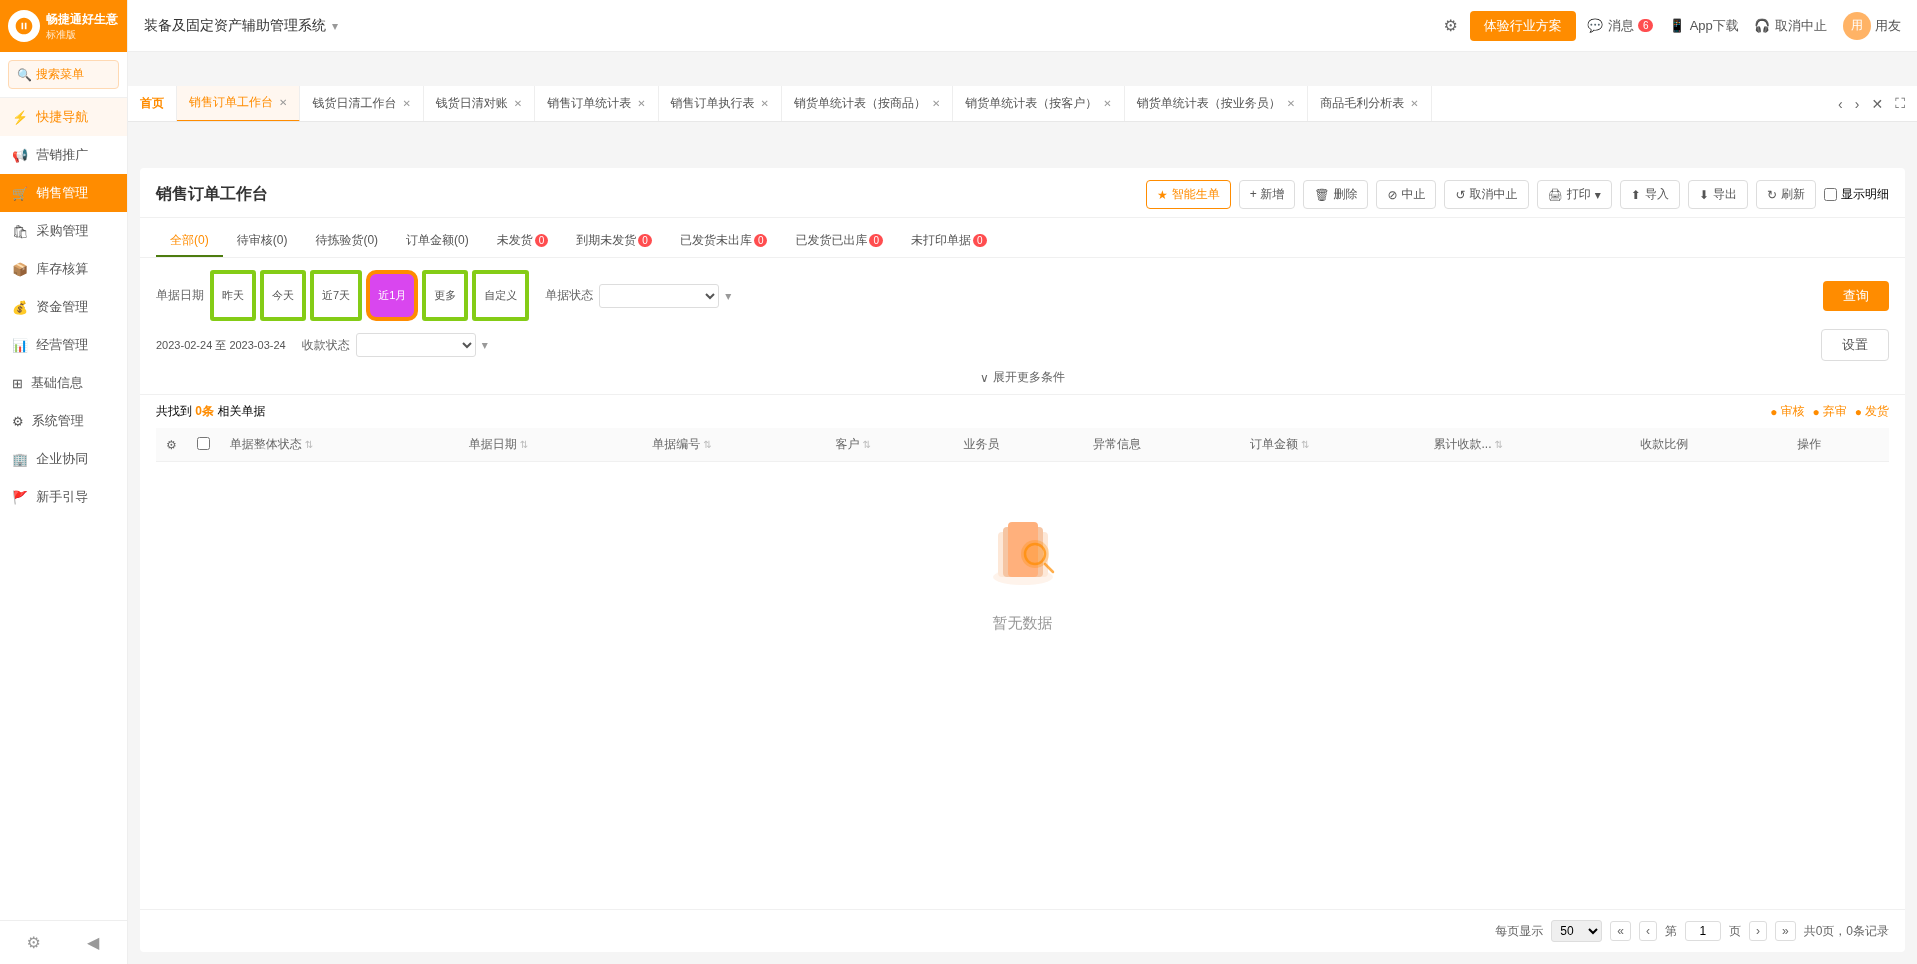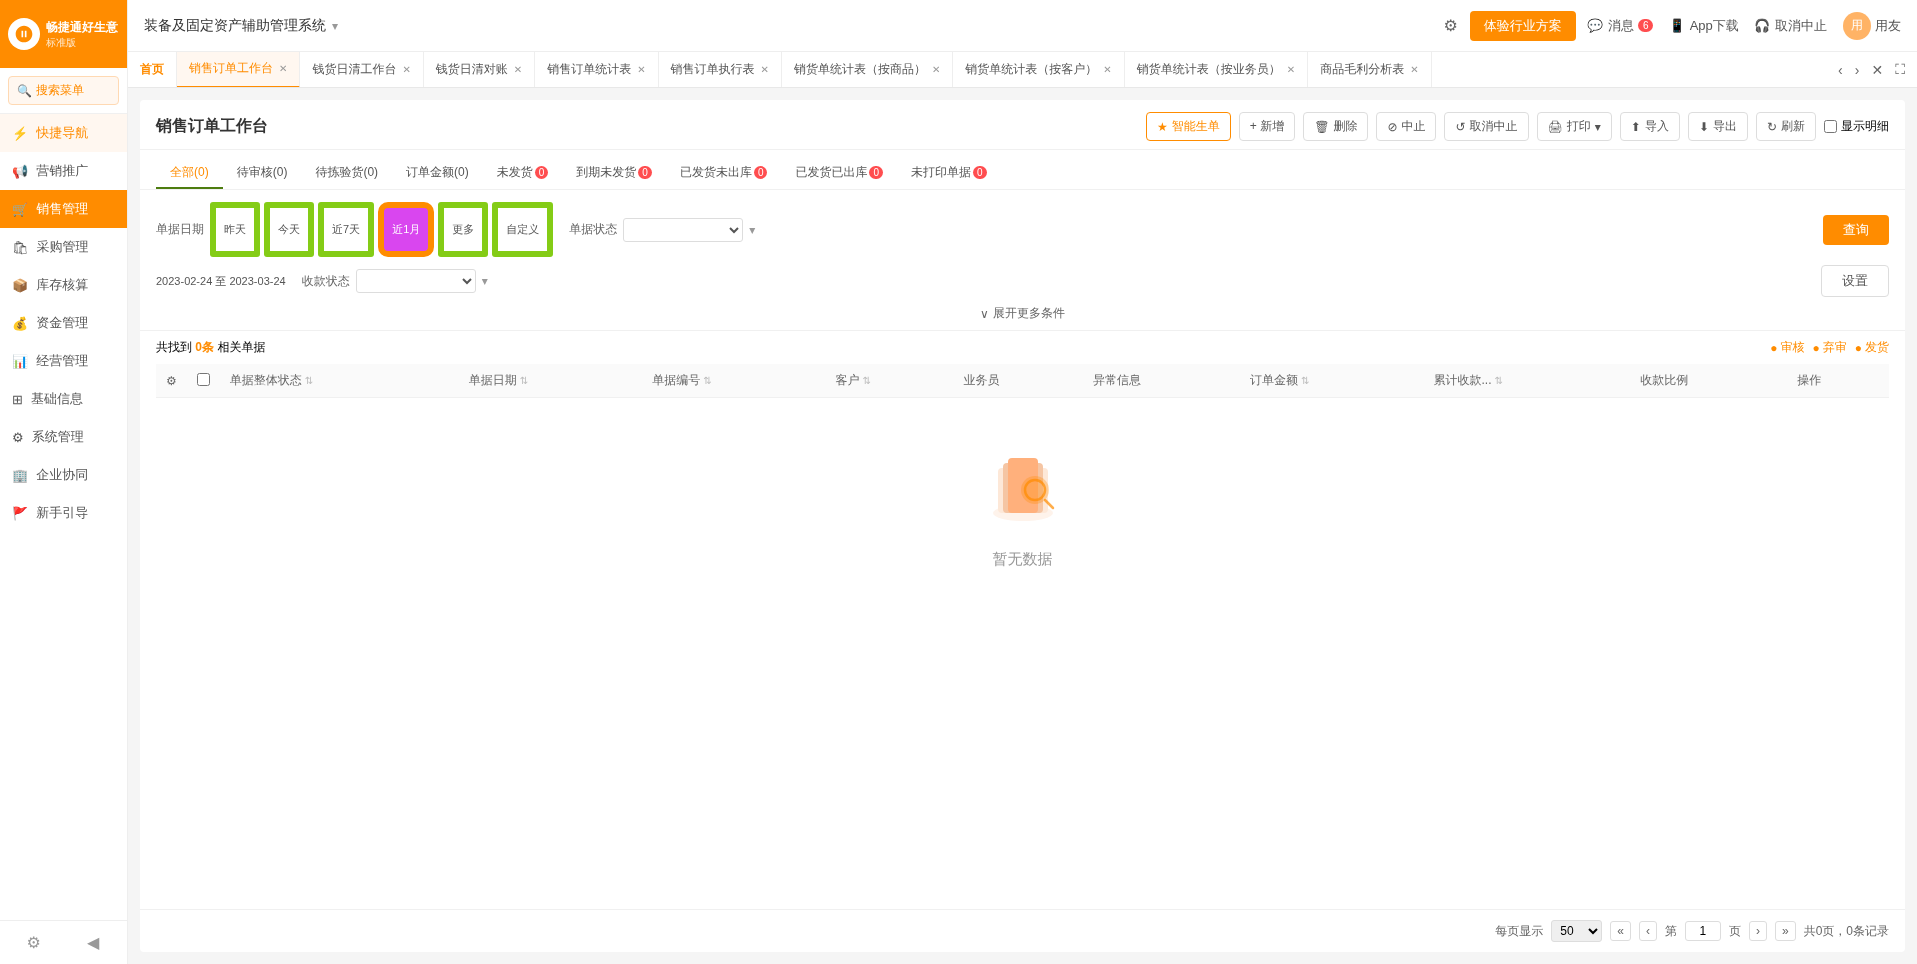--- a/index.html
+++ b/index.html
@@ -1,31 +1,31 @@
 <!DOCTYPE html>
 <html><head>
   <meta charset="utf-8">
   <style>
     * { box-sizing: border-box; margin: 0; padding: 0; }
     body { font-family: 'Microsoft YaHei', Arial, sans-serif; font-size: 12px; background: #f5f5f5; display: flex; height: 964px; overflow: hidden; }
 
     
     .sidebar { width: 128px; background: #fff; display: flex; flex-direction: column; border-right: 1px solid #eee; flex-shrink: 0; }
-    .sidebar-logo { background: #ff8c00; color: #fff; padding: 10px 8px; display: flex; align-items: center; gap: 6px; height: 68px; }
+    .sidebar-logo { background: #ff8c00; color: #fff; padding: 10px 8px; display: flex; align-items: center; gap: 6px; height: 52px; }
     .sidebar-logo-icon { width: 32px; height: 32px; background: #fff; border-radius: 50%; display: flex; align-items: center; justify-content: center; }
     .sidebar-logo-icon svg { width: 20px; height: 20px; }
     .sidebar-search { padding: 8px; border-bottom: 1px solid #f0f0f0; }
     .sidebar-search-btn { width: 100%; background: #fff7f0; border: 1px solid #ffd9b3; border-radius: 4px; padding: 5px 8px; color: #ff8c00; cursor: pointer; font-size: 12px; display: flex; align-items: center; gap: 4px; }
     .sidebar-item { display: flex; align-items: center; gap: 8px; padding: 10px 12px; cursor: pointer; color: #555; font-size: 13px; }
     .sidebar-item.active { background: #ff8c00; color: #fff; }
     .sidebar-footer { margin-top: auto; border-top: 1px solid #eee; display: flex; padding: 8px; gap: 8px; }
     .sidebar-footer-btn { flex: 1; background: none; border: none; cursor: pointer; color: #999; font-size: 16px; padding: 4px; }
 
     
-    .main { flex: 1; display: flex; flex-direction: column; overflow: hidden; }
+    .main { flex: 1; display: flex; flex-direction: column; overflow: hidden; gap: 34px; }
 
     
     .topbar { height: 52px; background: #fff; border-bottom: 1px solid #eee; display: flex; align-items: center; padding: 0 16px; gap: 12px; }
     .topbar-title { font-size: 14px; color: #333; flex: 1; display: flex; align-items: center; gap: 6px; }
     .topbar-title-arrow { color: #999; font-size: 12px; }
     .topbar-gear { color: #666; cursor: pointer; font-size: 16px; }
     .topbar-solution { background: #ff8c00; color: #fff; border: none; border-radius: 4px; padding: 6px 14px; cursor: pointer; font-size: 13px; }
     .topbar-actions { display: flex; align-items: center; gap: 16px; margin-left: auto; }
     .topbar-action { display: flex; align-items: center; gap: 4px; cursor: pointer; color: #555; font-size: 13px; }
     .topbar-badge { background: #ff4d4f; color: #fff; border-radius: 10px; padding: 1px 5px; font-size: 10px; }
@@ -56,21 +56,21 @@
     .sub-tab { padding: 6px 14px; cursor: pointer; color: #555; font-size: 12px; border-bottom: 2px solid transparent; white-space: nowrap; }
     .sub-tab.active { color: #ff8c00; border-bottom: 2px solid #4d7c0f; }
     .sub-tab-badge { background: #ff4d4f; color: #fff; border-radius: 10px; padding: 1px 4px; font-size: 10px; margin-left: 2px; }
 
     
     .filter-bar { padding: 12px 16px 8px; display: flex; flex-direction: column; gap: 8px; border-bottom: 1px solid #f0f0f0; }
     .filter-row { display: flex; align-items: center; gap: 16px; flex-wrap: wrap; }
     .filter-item { display: flex; align-items: center; gap: 6px; }
     .filter-label { color: #666; font-size: 12px; white-space: nowrap; }
     .filter-date-group { display: flex; align-items: center; gap: 4px; }
-    .filter-date-btn { padding: 14px 8px; border: 6px solid #84cc16; border-radius: 3px; background: #fff; cursor: pointer; font-size: 11px; color: #555; }
+    .filter-date-btn { padding: 14px 8px; border: 4px solid #84cc16; border-radius: 3px; background: #fff; cursor: pointer; font-size: 11px; color: #555; }
     .filter-date-btn.active { background: #d946ef; color: #fff; border-color: #ff8c00; border-radius: 10px; }
     .filter-date-input { color: #555; font-size: 11px; }
     .filter-select { border: 1px solid #ddd; border-radius: 3px; padding: 3px 6px; font-size: 12px; color: #555; background: #fff; min-width: 120px; }
     .filter-expand { display: flex; align-items: center; gap: 4px; cursor: pointer; color: #666; font-size: 12px; justify-content: center; }
     .filter-query { background: #ff8c00; color: #fff; border: none; border-radius: 4px; padding: 6px 20px; cursor: pointer; font-size: 13px; }
     .filter-setting { background: #fff; color: #555; border: 1px solid #ddd; border-radius: 4px; padding: 6px 20px; cursor: pointer; font-size: 13px; }
 
     
     .table-toolbar { display: flex; align-items: center; justify-content: space-between; padding: 8px 16px; }
     .table-count-num { color: #ff8c00; font-weight: bold; }

